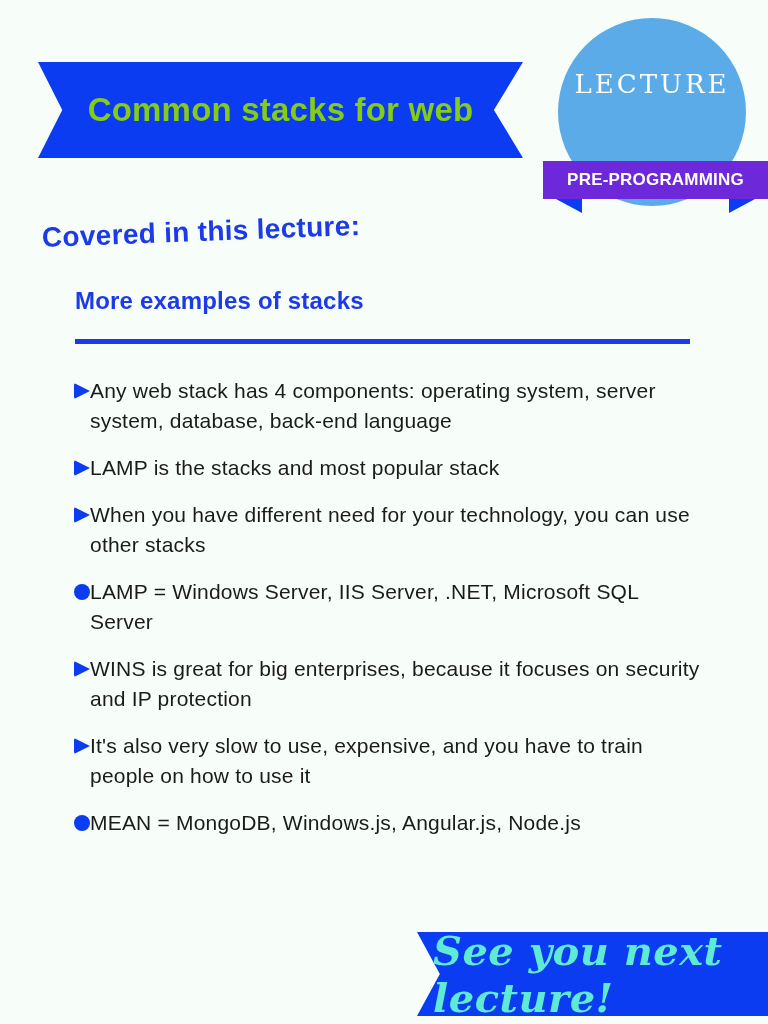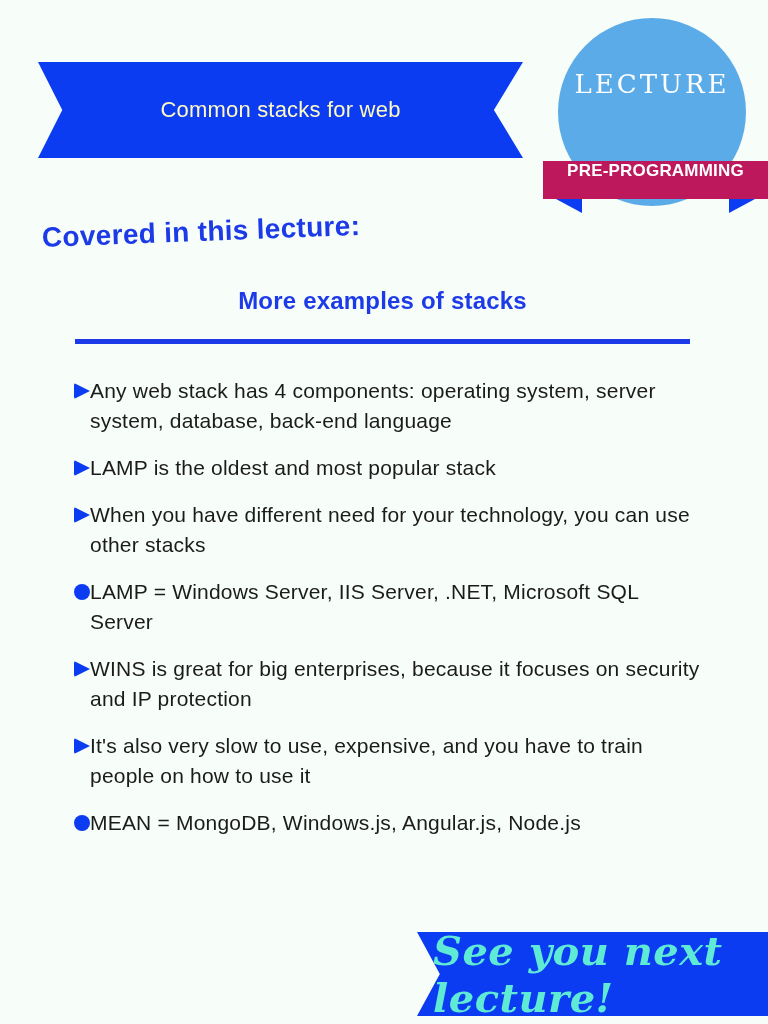--- a/index.html
+++ b/index.html
@@ -15,43 +15,43 @@
 
   
   .title-banner {
     position:absolute; left:38px; top:62px;
     width:485px; height:96px;
     background:#0c3cf2;
     clip-path:polygon(0 0, 100% 0, 94% 50%, 100% 100%, 0 100%, 5% 50%);
     display:flex; align-items:center; justify-content:center;
   }
   .title-banner .title-text {
-    color:#fef9c3; font-size:22px; font-weight:normal; letter-spacing:0.2px;
+    color:#84cc16; font-size:33px; font-weight:bold; letter-spacing:0.2px;
   }
 
   
   .summary-circle {
     position:absolute; left:558px; top:18px;
     width:188px; height:188px; border-radius:50%;
     background:#5babe9;
     display:flex; flex-direction:column; align-items:center; justify-content:space-between;
     padding-top:48px;
   }
   .summary-circle span {
     color:#ffffff;
     font-family:"DejaVu Serif", serif;
     font-size:26px; letter-spacing:3px; line-height:37px;
   }
 
   
   .pre-ribbon {
     position:absolute; left:543px; top:161px;
     width:225px; height:38px;
-    background:#be185d;
-    display:flex; align-items:flex-start; justify-content:center;
+    background:#6d28d9;
+    display:flex; align-items:center; justify-content:center;
     z-index:3;
   }
   .pre-ribbon .ribbon-text {
     color:#ffffff; font-weight:bold; font-size:17px; letter-spacing:0.2px;
   }
   .pre-ribbon::before, .pre-ribbon::after {
     content:""; position:absolute; top:38px;
     width:26px; height:14px; background:#0c3cf2;
   }
   .pre-ribbon::before { left:13px;  clip-path:polygon(0 0, 100% 0, 100% 100%); }
@@ -61,21 +61,20 @@
   .covered-heading {
     position:absolute; left:42px; top:222px;
     color:#1c3ae8; font-size:28px; font-weight:bold; letter-spacing:0.3px;
     transform:rotate(-2.2deg); transform-origin:0 50%;
     white-space:nowrap;
   }
 
   
   .subtitle {
     position:absolute; left:75px; top:287px; width:615px;
-    text-align:center;
     color:#1c3ae8; font-size:24px; font-weight:bold; letter-spacing:0.2px;
   }
   .rule {
     position:absolute; left:75px; top:339px; width:615px; height:5px;
     background:#1c3ae8;
   }
 
   
   .bullets {
     position:absolute; left:74px; top:376px; width:628px;
@@ -140,21 +139,21 @@
   <div class="subtitle">More examples of stacks</div>
   <div class="rule"></div>
 
   <ul class="bullets">
     <li class="bullet-item">
       <span class="marker triangle"></span>
       <span class="bullet-text">Any web stack has 4 components: operating system, server system, database, back-end language</span>
     </li>
     <li class="bullet-item">
       <span class="marker triangle"></span>
-      <span class="bullet-text">LAMP is the oldest and most popular stack</span>
+      <span class="bullet-text">LAMP is the stacks and most popular stack</span>
     </li>
     <li class="bullet-item">
       <span class="marker triangle"></span>
       <span class="bullet-text">When you have different need for your technology, you can use other stacks</span>
     </li>
     <li class="bullet-item">
       <span class="marker circle"></span>
       <span class="bullet-text">LAMP = Windows Server, IIS Server, .NET, Microsoft SQL Server</span>
     </li>
     <li class="bullet-item">

